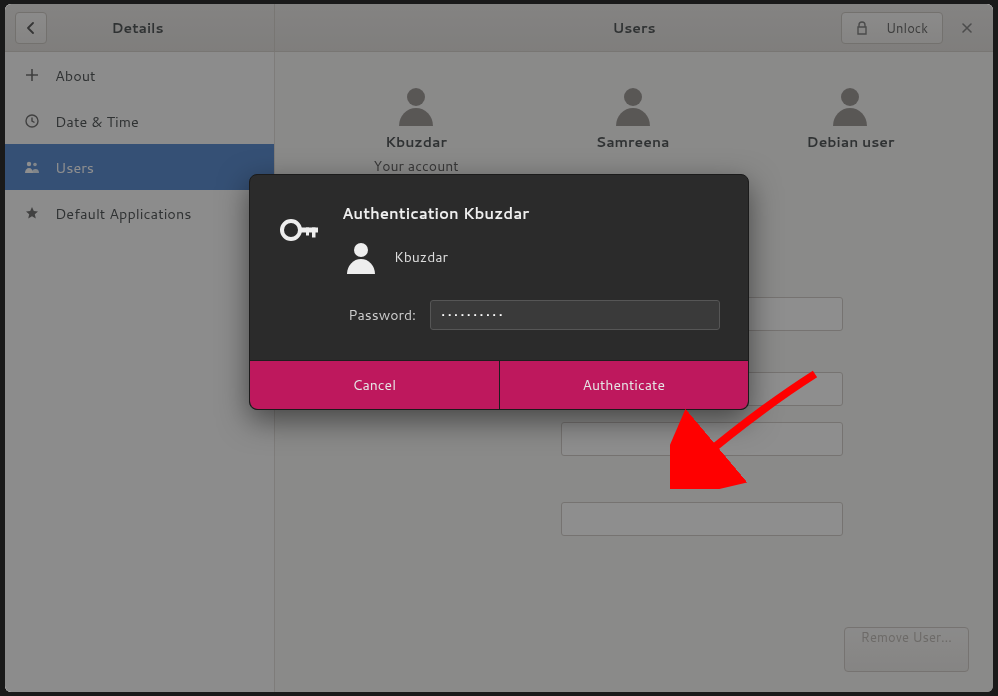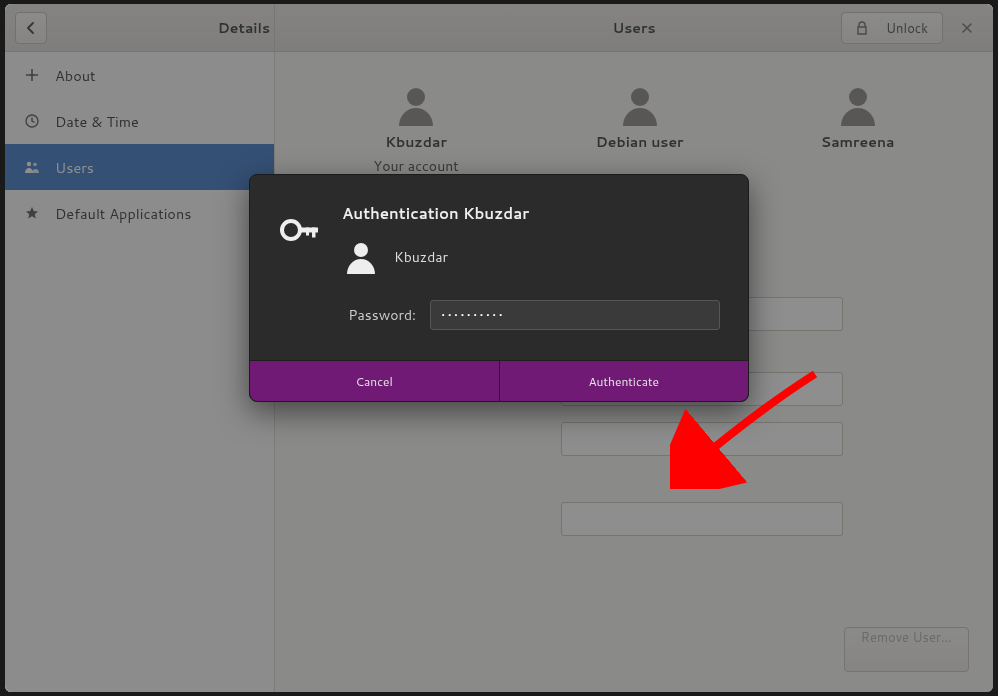--- a/index.html
+++ b/index.html
@@ -37,21 +37,21 @@
     margin-left: 10px;
     border: 1px solid #c3beb8;
     border-radius: 4px;
     background: linear-gradient(#f8f7f6,#eceae7);
     display: flex; align-items: center; justify-content: center;
     color: #2e3436;
   }
   .tb-left-title {
     position: absolute;
     left: 0; right: 4px;
-    text-align: right;
+    text-align: center;
     font-weight: 600;
     color: #2e3436;
     font-size: 14px;
     pointer-events: none;
   }
   .tb-right {
     flex: 1;
     display: flex;
     align-items: center;
     position: relative;
@@ -195,24 +195,24 @@
     padding: 0 10px;
     font-size: 14px;
     letter-spacing: 2px;
   }
   .dlg-actions {
     display: flex;
     border-top: 1px solid #1e1e1e;
   }
   .dlg-btn {
     flex: 1;
-    height: 40px;
-    background: #701a75;
+    height: 48px;
+    background: #be185d;
     color: #e5e5e5;
-    font-size: 12px;
+    font-size: 14px;
     display: flex;
     align-items: center;
     justify-content: center;
     cursor: pointer;
   }
   .dlg-btn:first-child { border-right: 1px solid #1e1e1e; }
   .dlg-btn:first-child { border-bottom-left-radius: 8px; }
   .dlg-btn:last-child  { border-bottom-right-radius: 8px; }
 
   
@@ -304,28 +304,28 @@
               <path d="M6 44 a17 18 0 0 1 34 0 Z" fill="currentColor"></path>
             </svg>
           <div class="user-name">Kbuzdar</div>
           <div class="user-sub">Your account</div>
         </div>
         <div class="user-card">
           <svg class="avatar-big" viewBox="0 0 46 46">
               <circle cx="23" cy="15" r="9" fill="currentColor"></circle>
               <path d="M6 44 a17 18 0 0 1 34 0 Z" fill="currentColor"></path>
             </svg>
-          <div class="user-name">Debian user</div>
+          <div class="user-name">Samreena</div>
         </div>
         <div class="user-card">
           <svg class="avatar-big" viewBox="0 0 46 46">
               <circle cx="23" cy="15" r="9" fill="currentColor"></circle>
               <path d="M6 44 a17 18 0 0 1 34 0 Z" fill="currentColor"></path>
             </svg>
-          <div class="user-name">Samreena</div>
+          <div class="user-name">Debian user</div>
         </div>
       </div>
 
       <div class="faux-field" style="top:245px"></div>
       <div class="faux-field" style="top:320px"></div>
       <div class="faux-field" style="top:370px"></div>
       <div class="faux-field" style="top:450px"></div>
 
       <div class="remove-btn">
         <span>Remove User…</span>

